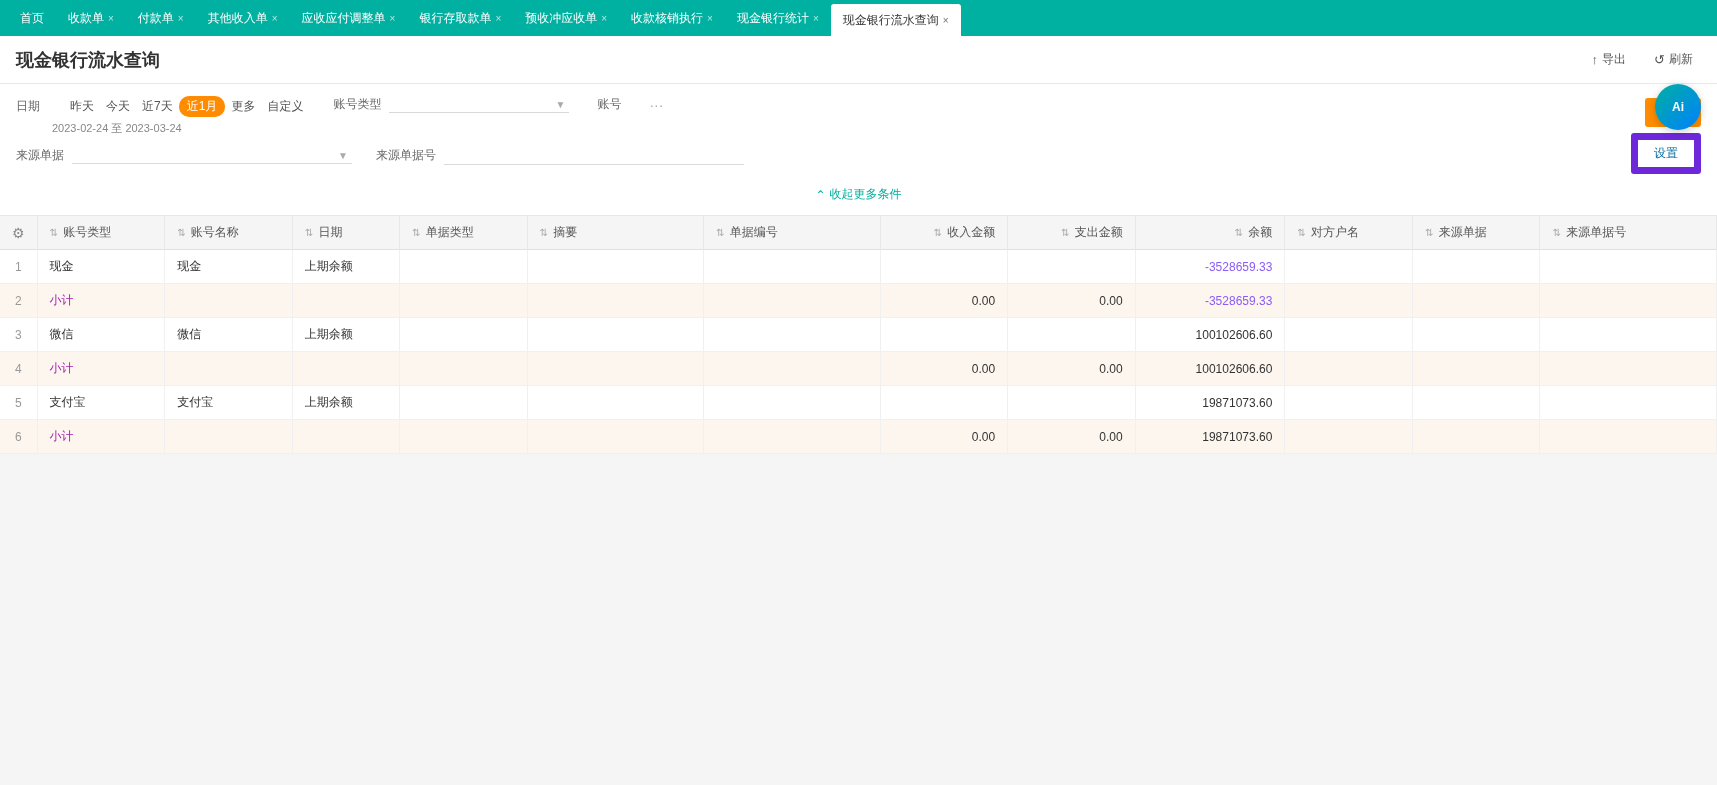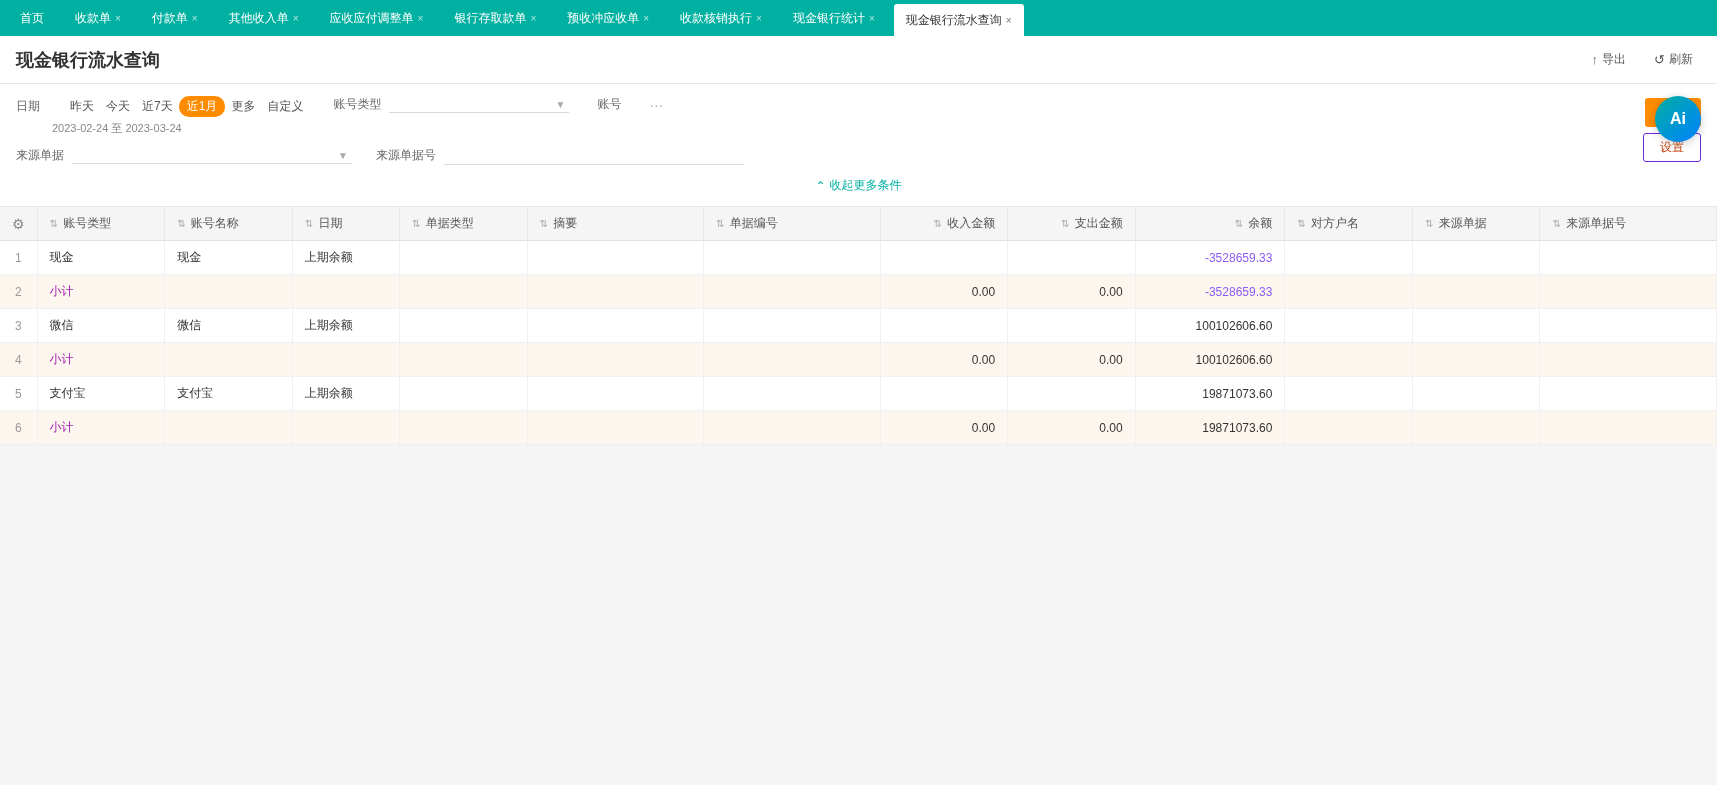--- a/index.html
+++ b/index.html
@@ -5,21 +5,21 @@
     * { box-sizing: border-box; margin: 0; padding: 0; }
     body { font-family: 'Microsoft YaHei', Arial, sans-serif; font-size: 12px; background: #f5f5f5; color: #333; }
 
     
     .top-nav {
       background: #00b0a0;
       display: flex;
       align-items: center;
       height: 36px;
       padding: 0 8px;
-      gap: 7px;
+      gap: 0;
       overflow: hidden;
     }
     .nav-tab {
       display: flex;
       align-items: center;
       padding: 0 12px;
       height: 28px;
       color: #fff;
       font-size: 12px;
       cursor: pointer;
@@ -144,22 +144,22 @@
       background: #ff8c00;
       color: #fff;
       border: none;
       border-radius: 3px;
       padding: 6px 16px;
       font-size: 12px;
       cursor: pointer;
     }
     .btn-settings {
       background: #fff;
-      color: #c2410c;
-      border: 1px solid #6d28d9;
+      color: #0369a1;
+      border: 7px solid #6d28d9;
       border-radius: 3px;
       padding: 5px 16px;
       font-size: 12px;
       cursor: pointer;
     }
     .collapse-bar {
       text-align: center;
       color: #00b0a0;
       font-size: 12px;
       cursor: pointer;
@@ -218,30 +218,30 @@
     tbody td.subtotal-label { color: #a21caf; }
     tbody td.negative { color: #8b5cf6; }
 
     .gear-icon { font-size: 14px; color: #888; cursor: pointer; }
     .chevron-down { font-size: 10px; color: #aaa; }
 
     
     .ai-badge {
       position: fixed;
       right: 16px;
-      top: 96px;
+      top: 84px;
       background: linear-gradient(135deg, #00b0a0, #0080ff);
       color: #fff;
       border-radius: 50%;
       width: 46px;
       height: 46px;
       display: flex;
       align-items: center;
       justify-content: center;
-      font-size: 16px;
+      font-size: 12px;
       font-weight: bold;
       cursor: pointer;
       box-shadow: 0 2px 8px rgba(0,0,0,0.2);
     }
     .filter-main {
       display: flex;
       align-items: flex-start;
       gap: 16px;
       margin-bottom: 8px;
     }

